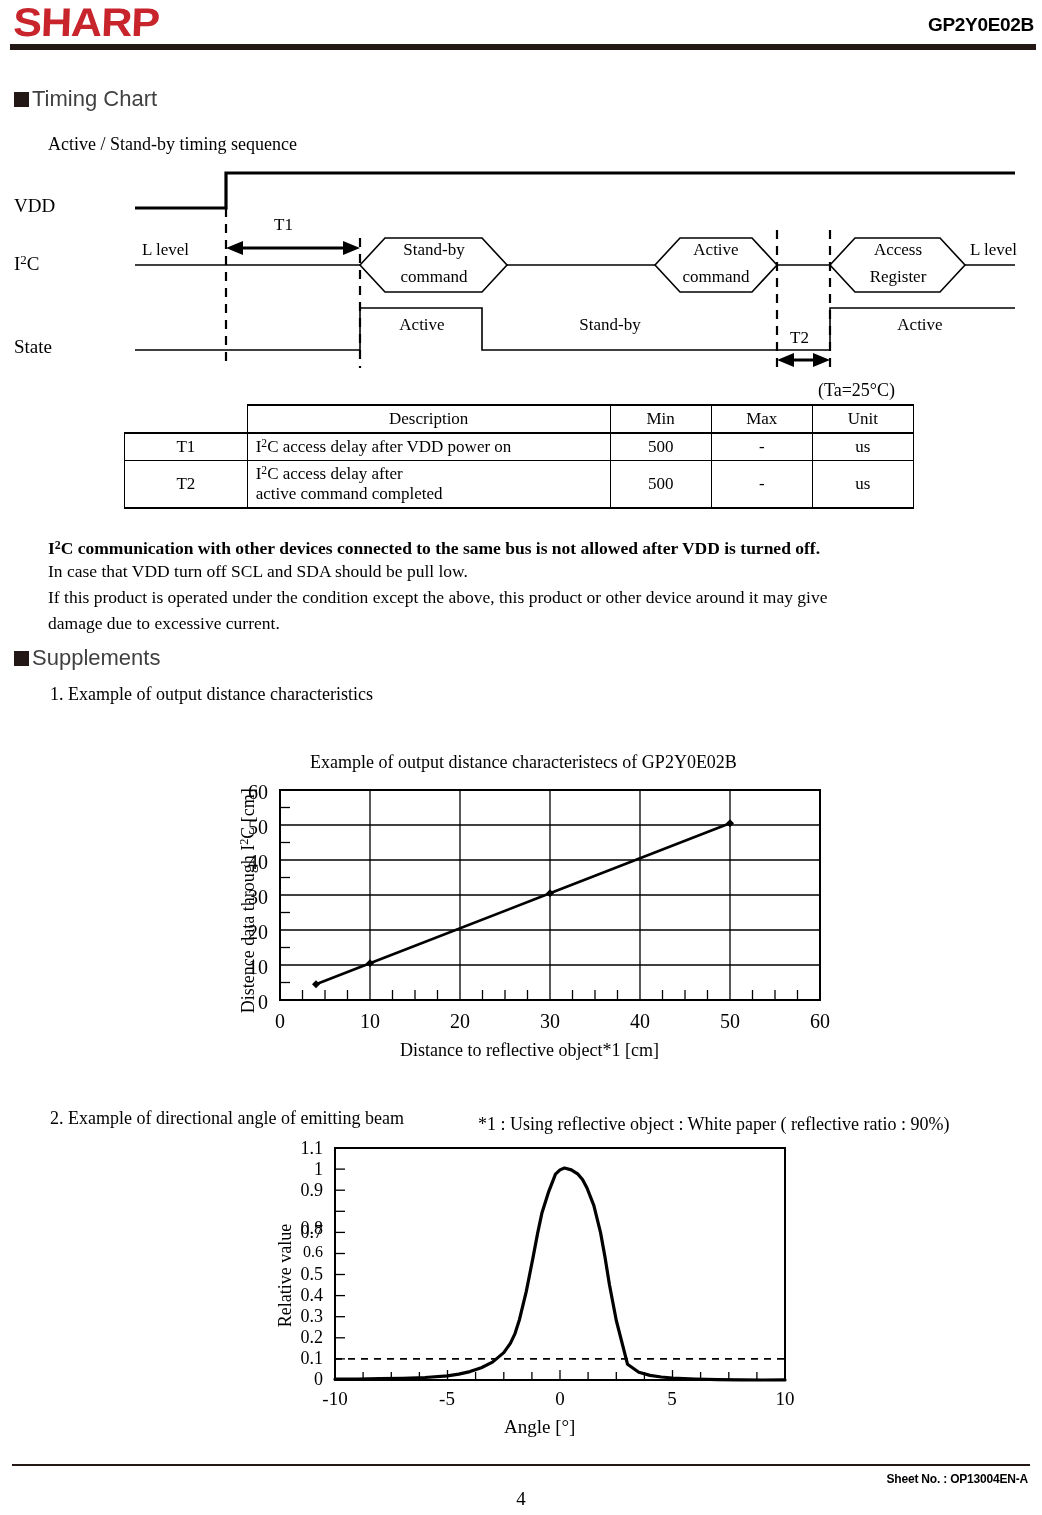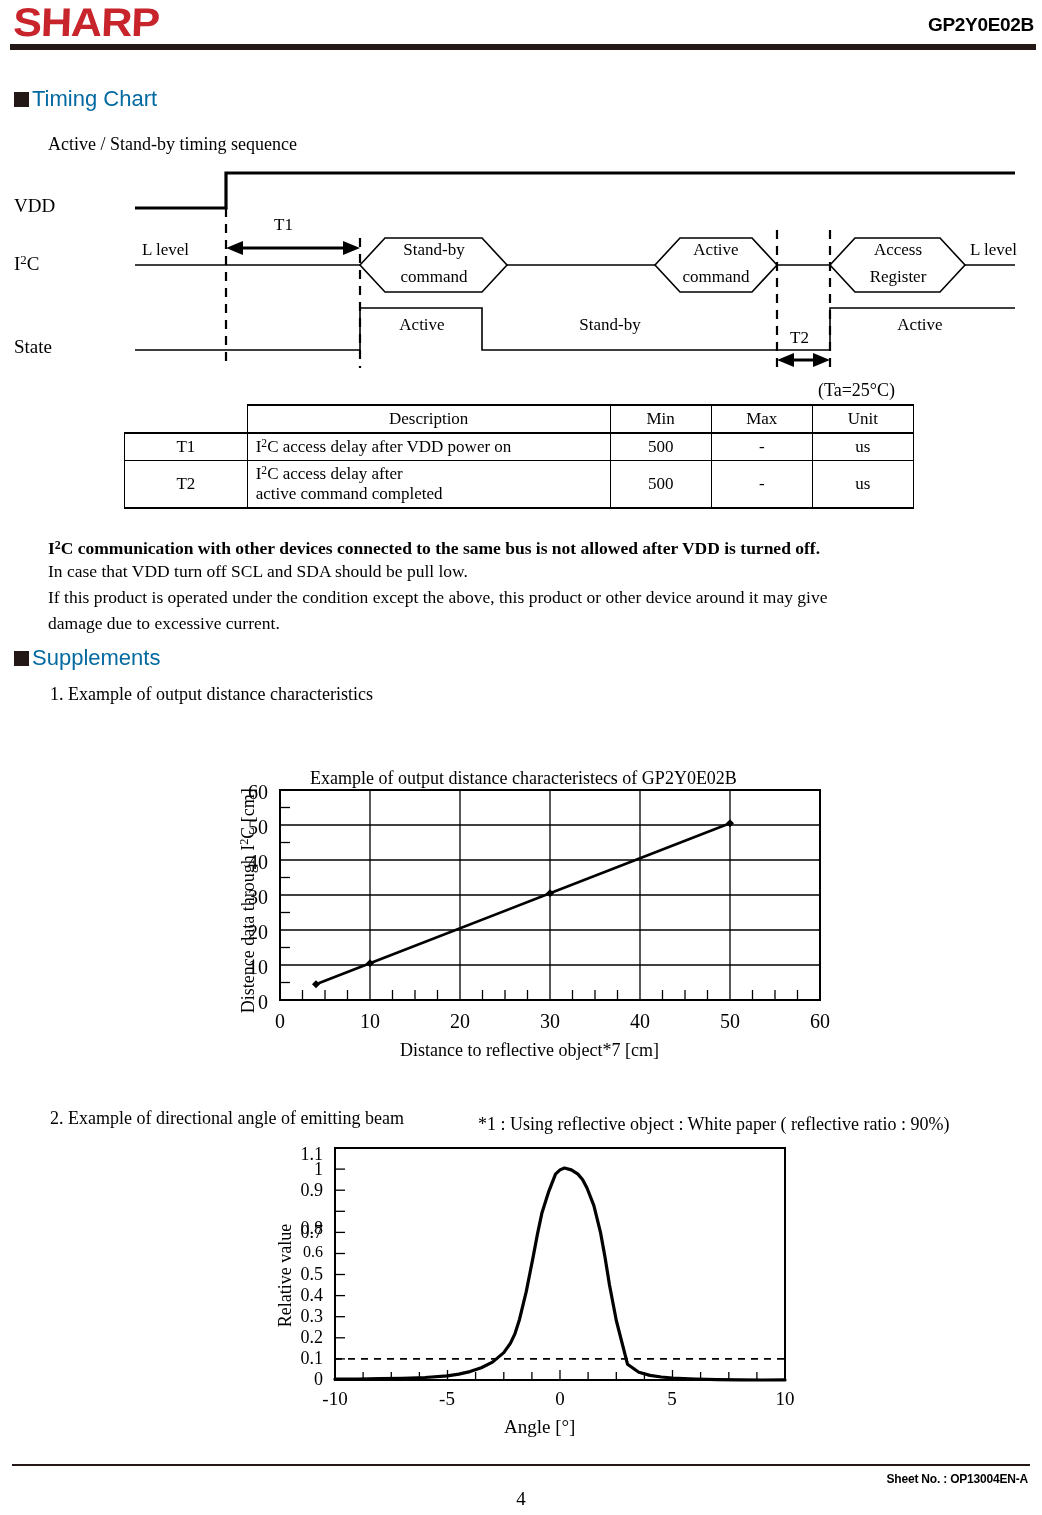--- a/index.html
+++ b/index.html
@@ -46,21 +46,21 @@
     position: absolute;
     left: 10px; top: 44px; width: 1026px; height: 6px;
     background: #231815;
   }
 
   
   .section-heading {
     position: absolute;
     font-family: "Liberation Sans", "DejaVu Sans", sans-serif;
     font-size: 22px;
-    color: #0369a1;
+    color: #404040;
     white-space: nowrap;
   }
   .section-heading .sq {
     display: inline-block;
     width: 15px; height: 15px;
     background: #231815;
     margin-right: 3px;
     vertical-align: -1px;
   }
   .serif-text {
@@ -283,21 +283,21 @@
 <div class="body-par" style="left:48px; top:558px;">In case that VDD turn off SCL and SDA should be pull low.</div>
 <div class="body-par" style="left:48px; top:584px;">If this product is operated under the condition except the above, this product or other device around it may give</div>
 <div class="body-par" style="left:48px; top:610px;">damage due to excessive current.</div>
 
 <div class="section-heading" style="left:14px; top:645px;">
   <span class="sq"></span><span>Supplements</span>
 </div>
 <div class="serif-text" style="left:50px; top:684px; font-size:18px;">1. Example of output distance characteristics</div>
 
 <div id="chart1">
-  <div class="chart-title" style="left:100px; top:-3px;margin-top:16px;">Example of output distance characteristecs of GP2Y0E02B</div>
+  <div class="chart-title" style="left:100px; top:-3px;">Example of output distance characteristecs of GP2Y0E02B</div>
 
   
   <div class="axis-title" style="left:-82px; top:135px; width:240px; text-align:center; font-size:18px; transform:rotate(-90deg);">
     <span>Distence data through I</span><sup>2</sup><span>C [cm]</span>
   </div>
 
   <svg width="660" height="300" viewBox="0 0 660 300">
 
     <rect x="70" y="35" width="540" height="210" fill="#fff" stroke="#000" stroke-width="2"></rect>
 
@@ -367,21 +367,21 @@
 
   
   <div class="tick-label" style="left:50px;  top:255px; width:40px; text-align:center; font-size:20px;">0</div>
   <div class="tick-label" style="left:140px; top:255px; width:40px; text-align:center; font-size:20px;">10</div>
   <div class="tick-label" style="left:230px; top:255px; width:40px; text-align:center; font-size:20px;">20</div>
   <div class="tick-label" style="left:320px; top:255px; width:40px; text-align:center; font-size:20px;">30</div>
   <div class="tick-label" style="left:410px; top:255px; width:40px; text-align:center; font-size:20px;">40</div>
   <div class="tick-label" style="left:500px; top:255px; width:40px; text-align:center; font-size:20px;">50</div>
   <div class="tick-label" style="left:590px; top:255px; width:40px; text-align:center; font-size:20px;">60</div>
 
-  <div class="axis-title" style="left:190px; top:285px; font-size:18px;">Distance to reflective object*7 [cm]</div>
+  <div class="axis-title" style="left:190px; top:285px; font-size:18px;">Distance to reflective object*1 [cm]</div>
 </div>
 
 <div class="serif-text" style="left:478px; top:1073px; font-size:18px;margin-top:41px;">*1 : Using reflective object :  White paper ( reflective ratio : 90%)</div>
 <div class="serif-text" style="left:50px; top:1108px; font-size:18px;">2. Example of directional angle of emitting beam</div>
 
 <div id="chart2">
   <div class="axis-title" style="left:-50px; top:125px; width:160px; text-align:center; font-size:18px; transform:rotate(-90deg);">Relative value</div>
 
   <svg width="570" height="310" viewBox="0 0 570 310">
 
@@ -417,21 +417,21 @@
       <line x1="473.8" y1="240" x2="473.8" y2="232"></line>
       <line x1="501.9" y1="240" x2="501.9" y2="232"></line>
     </g>
 
     <line x1="80" y1="218.9" x2="530" y2="218.9" stroke="#000" stroke-width="1.6" stroke-dasharray="7,6"></line>
 
     <polyline fill="none" stroke="#000" stroke-width="3.2" stroke-linejoin="round" stroke-linecap="round" points="80,239.2 102.5,239.0 125,238.7 147.5,238.3 170,237.5 192.5,235.8 203.8,234.1 215,231.6 226.3,227.8 237.5,222.1 248.8,212.6 255.5,203.1 260,193.6 264.5,179.4 271.3,151.4 278.1,117.1 282.5,93.9 287,72.7 293.8,51.3 300.5,34.2 305,29.9 309.5,28.0 316.3,29.9 323,34.2 327.5,39.5 332,48.0 338.8,65.4 345.5,92.4 350,117.1 354.5,145.0 361.3,180.5 372.5,224.2 383.8,232.2 395,235.4 406.3,237.0 417.5,238.0 440,239.0 462.5,239.6 485,239.9 507.5,240.0 530,239.9"></polyline>
   </svg>
 
   
-  <div class="tick-label" style="left:0px;  top:-2px;  width:68px; text-align:right; font-size:18px;margin-top:6px;">1.1</div>
+  <div class="tick-label" style="left:0px;  top:-2px;  width:68px; text-align:right; font-size:18px;">1.1</div>
   <div class="tick-label" style="left:0px;  top:19px;  width:68px; text-align:right; font-size:18px;">1</div>
   <div class="tick-label" style="left:0px;  top:40px;  width:68px; text-align:right; font-size:18px;">0.9</div>
   <div class="tick-label" style="left:0px;  top:78px;  width:68px; text-align:right; font-size:18px;">0.8</div>
   <div class="tick-label" style="left:0px;  top:82px;  width:68px; text-align:right; font-size:18px;">0.7</div>
   <div class="tick-label" style="left:0px;  top:103px; width:68px; text-align:right; font-size:16px;">0.6</div>
   <div class="tick-label" style="left:0px;  top:124px; width:68px; text-align:right; font-size:18px;">0.5</div>
   <div class="tick-label" style="left:0px;  top:145px; width:68px; text-align:right; font-size:18px;">0.4</div>
   <div class="tick-label" style="left:0px;  top:166px; width:68px; text-align:right; font-size:18px;">0.3</div>
   <div class="tick-label" style="left:0px;  top:187px; width:68px; text-align:right; font-size:18px;">0.2</div>
   <div class="tick-label" style="left:0px;  top:208px; width:68px; text-align:right; font-size:18px;">0.1</div>

